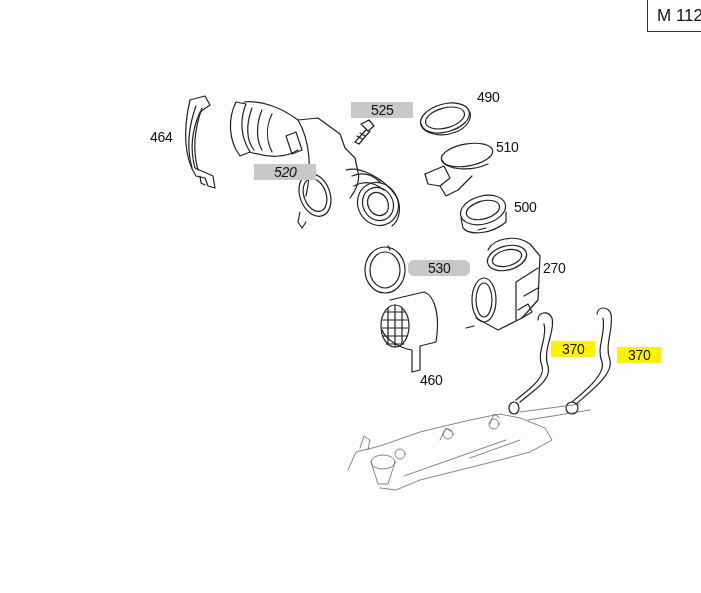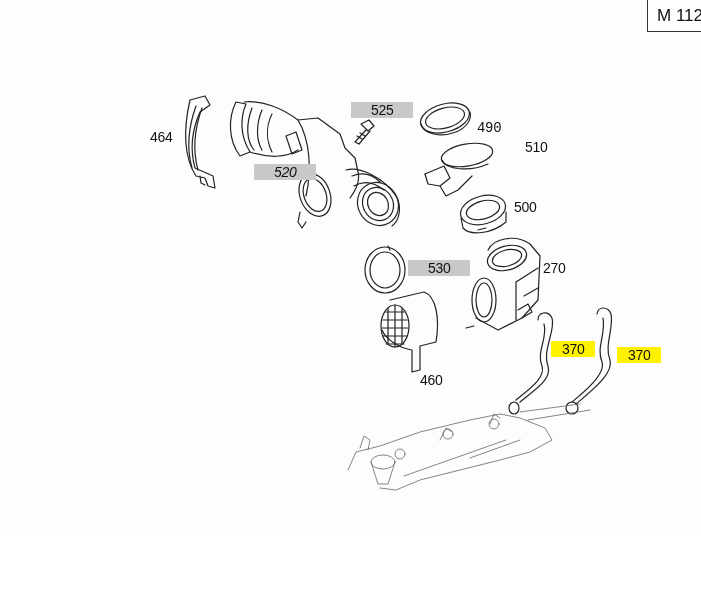--- a/index.html
+++ b/index.html
@@ -134,24 +134,24 @@
       <ellipse cx="400" cy="454" rx="5" ry="5"></ellipse>
       <ellipse cx="448" cy="434" rx="5" ry="5"></ellipse>
       <ellipse cx="494" cy="424" rx="5" ry="5"></ellipse>
       <path d="M404 476 L506 440 M470 458 L520 440"></path>
     </g>
   </svg>
 
   <div class="callout plain" style="left:150px; top:129px;">464</div>
   <div class="callout grey" style="left:351px; top:102px;">525</div>
   <div class="callout grey" style="left:254px; top:164px;font-style:italic;">520</div>
-  <div class="callout plain" style="left:477px; top:120px;font-family:Liberation Mono, monospace;">490</div>
-  <div class="callout plain" style="left:496px; top:139px;margin-left:29px;">510</div>
+  <div class="callout plain" style="left:477px; top:89px;">490</div>
+  <div class="callout plain" style="left:496px; top:139px;">510</div>
   <div class="callout plain" style="left:514px; top:199px;text-align:right;">500</div>
   <div class="callout plain" style="left:543px; top:260px;">270</div>
-  <div class="callout grey" style="left:408px; top:260px;">530</div>
+  <div class="callout grey" style="left:408px; top:260px;border-radius:6px;">530</div>
   <div class="callout plain" style="left:420px; top:372px;">460</div>
   <div class="callout yellow" style="left:551px; top:341px;">370</div>
   <div class="callout yellow" style="left:617px; top:347px;">370</div>
 
   <div class="engine-box">M 112</div>
 </div>
 <div class="below-area"></div>
 
 </body></html>

